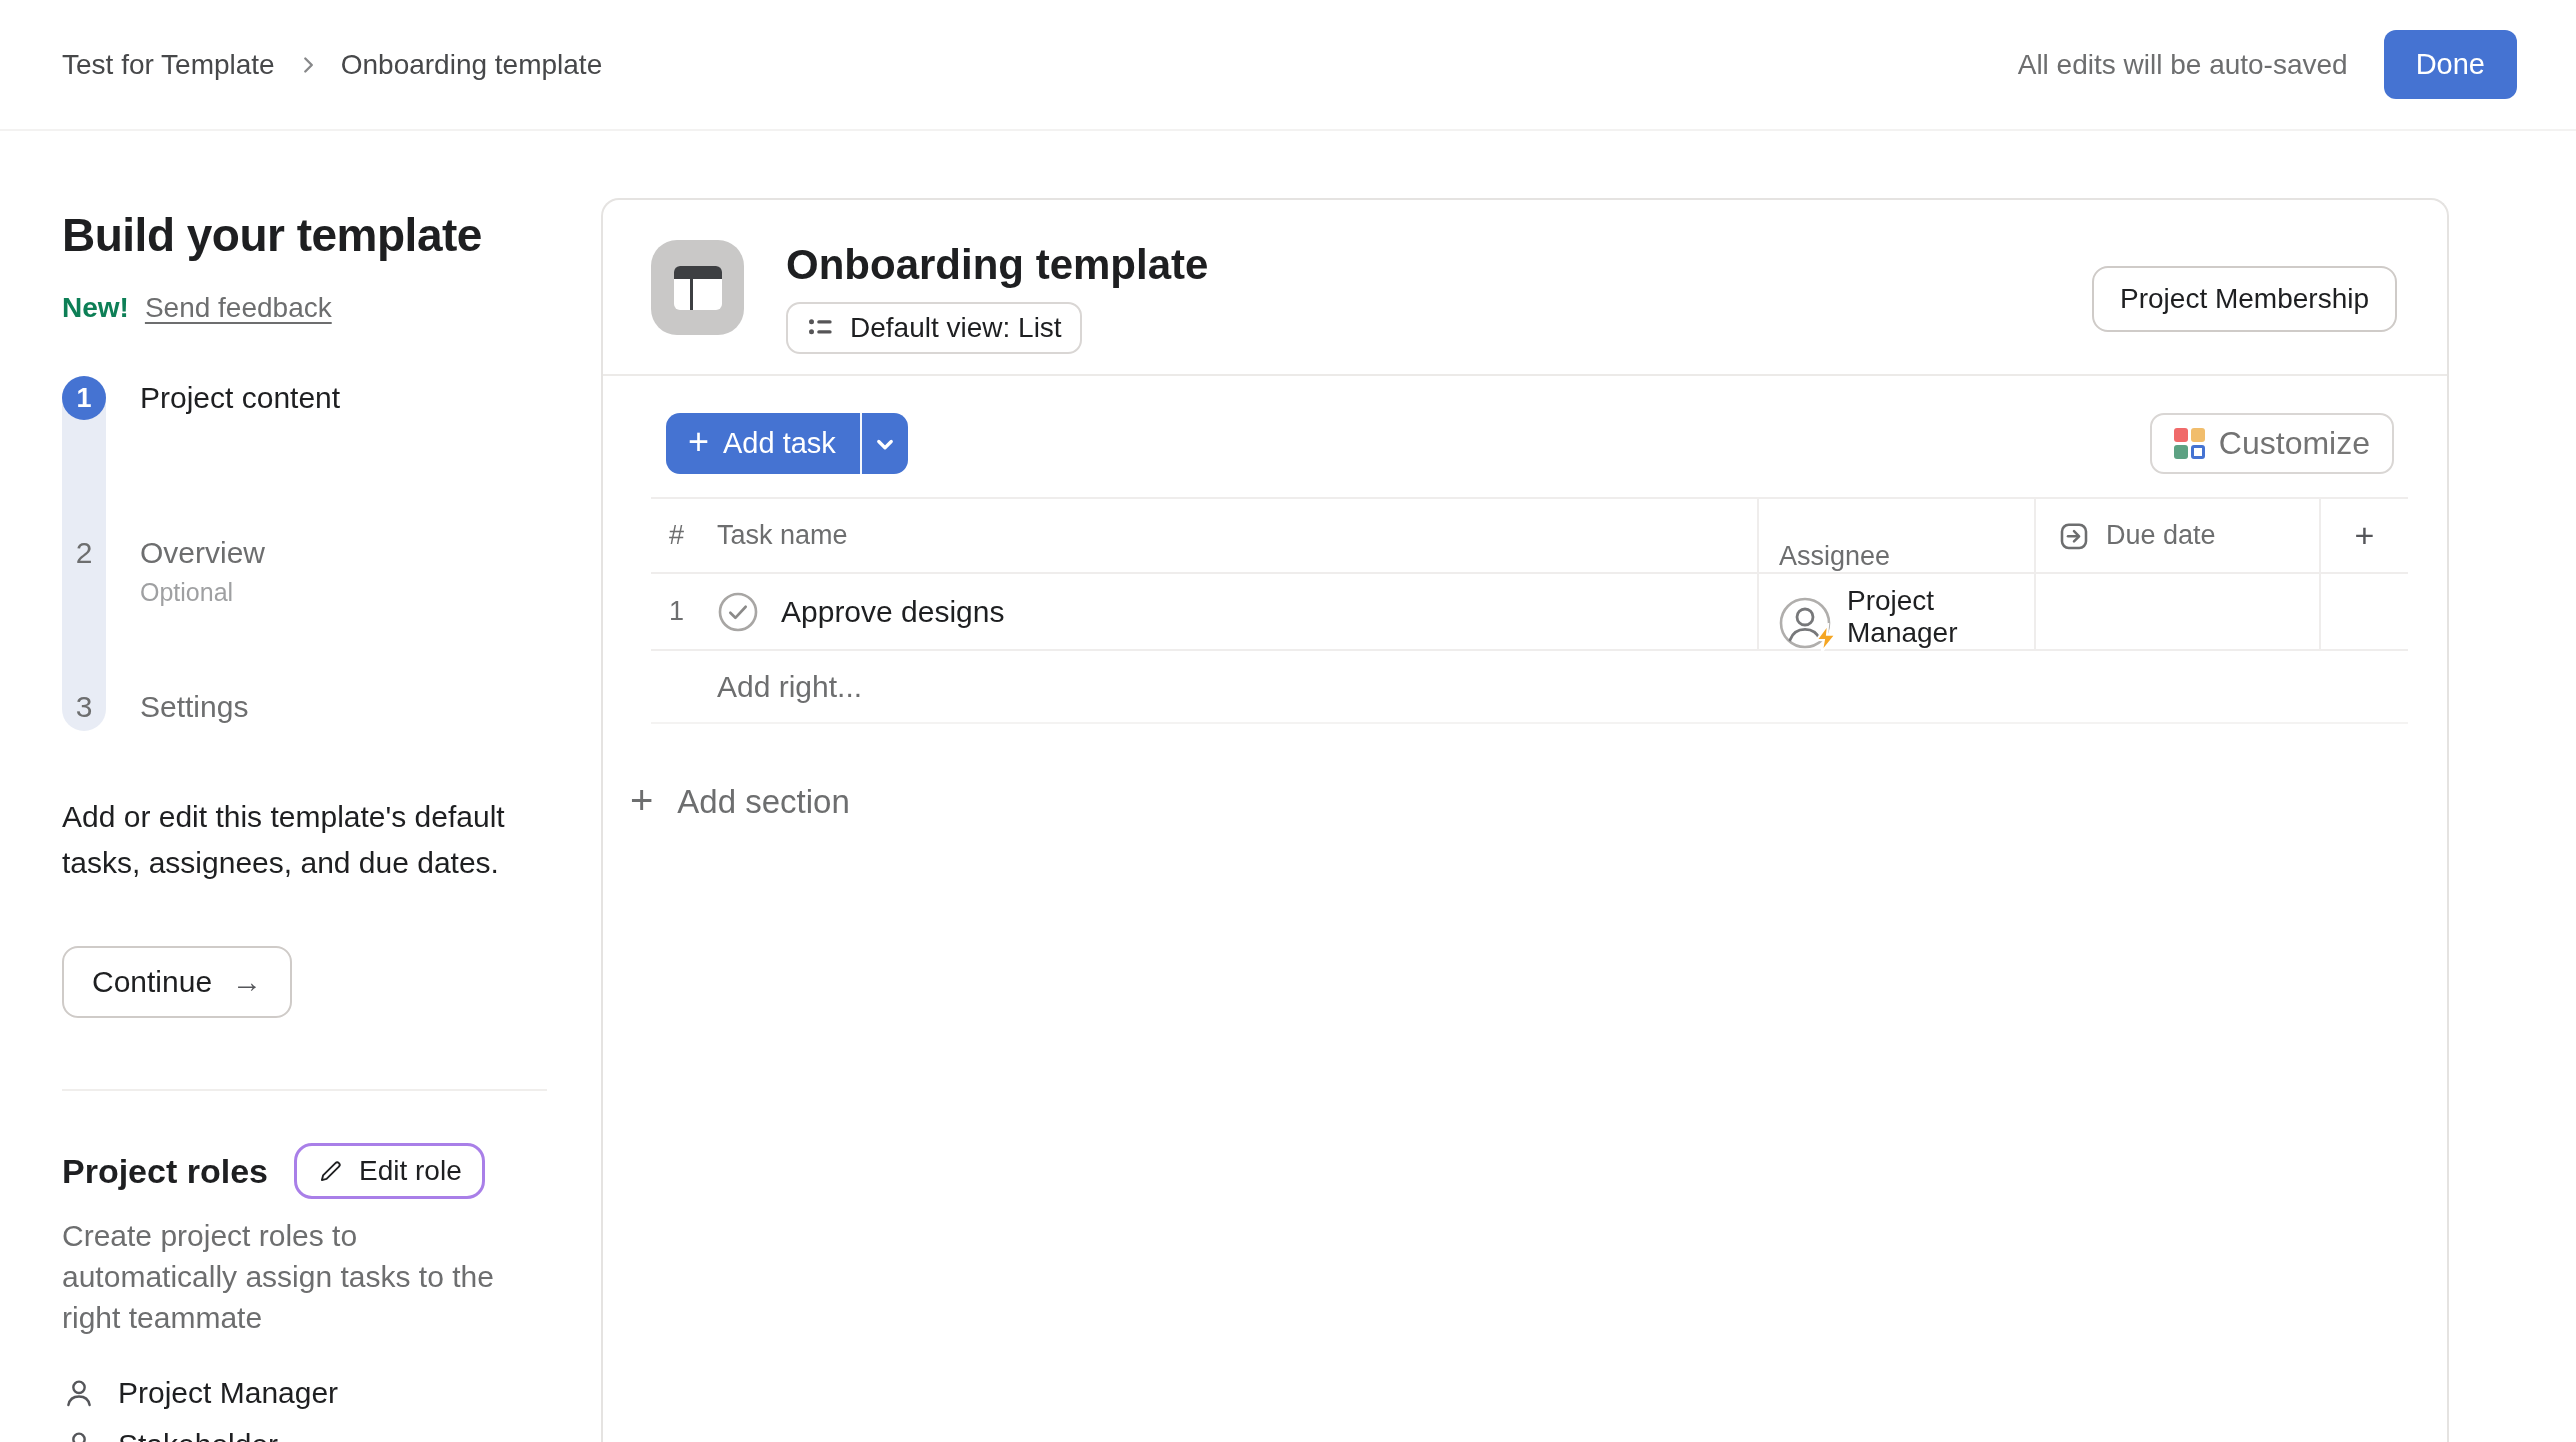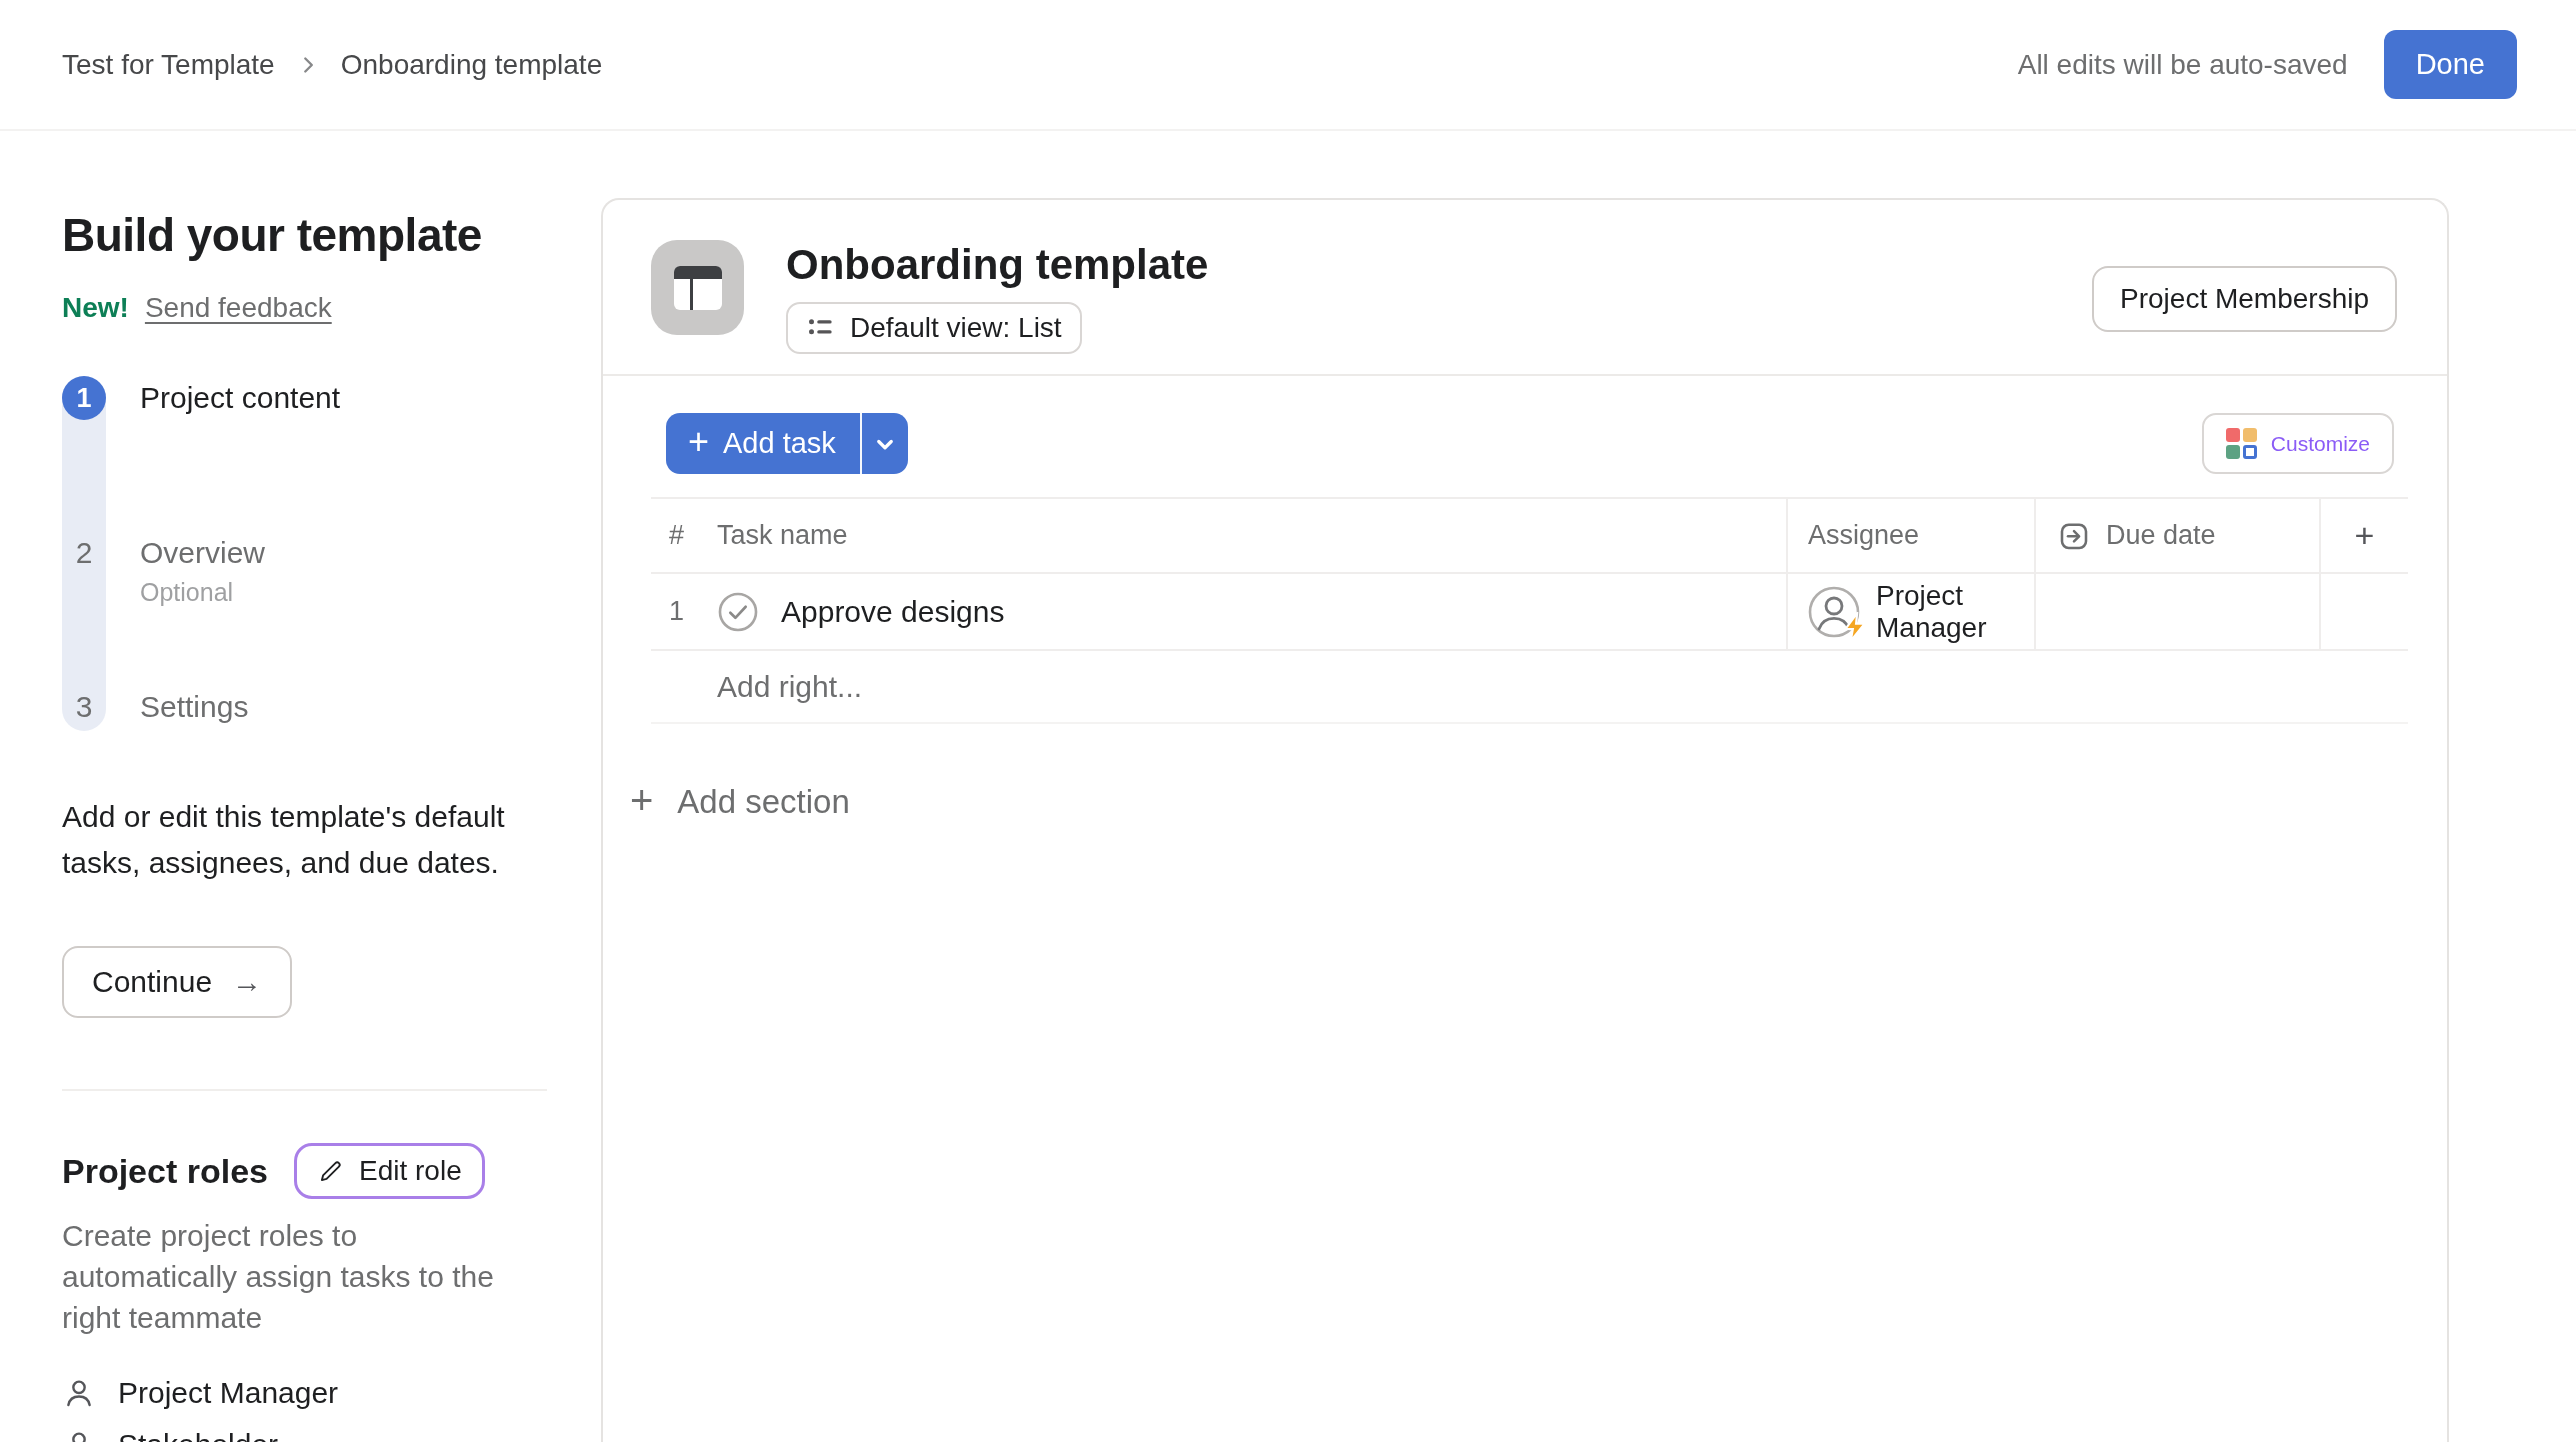--- a/index.html
+++ b/index.html
@@ -98,37 +98,37 @@
   .add-task-btn {
     display:inline-flex; background:#4573d2; border-radius:14px; color:#fff;
     font-size:29px; overflow:hidden; height:61px; cursor:pointer;
   }
   .add-task-main { display:flex; align-items:center; gap:14px; padding:0 24px 0 22px; }
   .add-task-plus { font-size:36px; font-weight:500; line-height:1; margin-top:-3px; }
   .add-task-caret { width:48px; border-left:2px solid rgba(255,255,255,0.95); display:flex; align-items:center; justify-content:center; }
   .customize-btn {
     margin-left:auto; display:inline-flex; align-items:center; gap:14px;
     border:2px solid #d9d6d4; border-radius:14px; background:#fff; height:61px;
-    padding:0 22px; font-size:21px; color:#8b5cf6; font-family:inherit; cursor:pointer;
+    padding:0 22px; font-size:32px; color:#737373; font-family:inherit; cursor:pointer;
   }
   .cust-grid { display:grid; grid-template-columns:14px 14px; grid-template-rows:14px 14px; gap:3px; }
   .sq { border-radius:3px; }
   .sq-red { background:#f06a6a; } .sq-yellow { background:#f1bd6c; } .sq-green { background:#5da283; }
   .sq-blue { background:#fff; border:3px solid #4573d2; }
 
   
   .task-table { margin:23px 39px 0 48px; }
   .thead {
     display:flex; height:77px; align-items:stretch;
     border-top:2px solid #efedec; border-bottom:2px solid #efedec;
     color:#6d6e6f; font-size:27px;
   }
   .trow { display:flex; height:77px; border-bottom:2px solid #efedec; font-size:30px; align-items:stretch; }
   .c1 { flex:1; display:flex; align-items:center; padding-left:18px; }
-  .c2 { width:248px; border-left:2px solid #efedec; display:flex; align-items:center; padding-left:20px; }
+  .c2 { width:277px; border-left:2px solid #efedec; display:flex; align-items:flex-end; padding-left:20px; }
   .c3 { width:285px; border-left:2px solid #efedec; display:flex; align-items:center; padding-left:20px; gap:14px; }
   .c4 { width:89px; border-left:2px solid #efedec; display:flex; align-items:center; justify-content:center; }
   .col-plus { font-size:34px; color:#55565a; cursor:pointer; }
   .hash { width:48px; }
   .row-num { width:48px; color:#6d6e6f; font-size:27px; }
   .task-name { margin-left:22px; color:#1e1f21; cursor:text; }
   .check-icon { display:flex; cursor:pointer; }
   .avatar-wrap { position:relative; width:52px; height:52px; flex-shrink:0; }
   .bolt {
     position:absolute; right:-8px; bottom:-4px; width:26px; height:30px;

